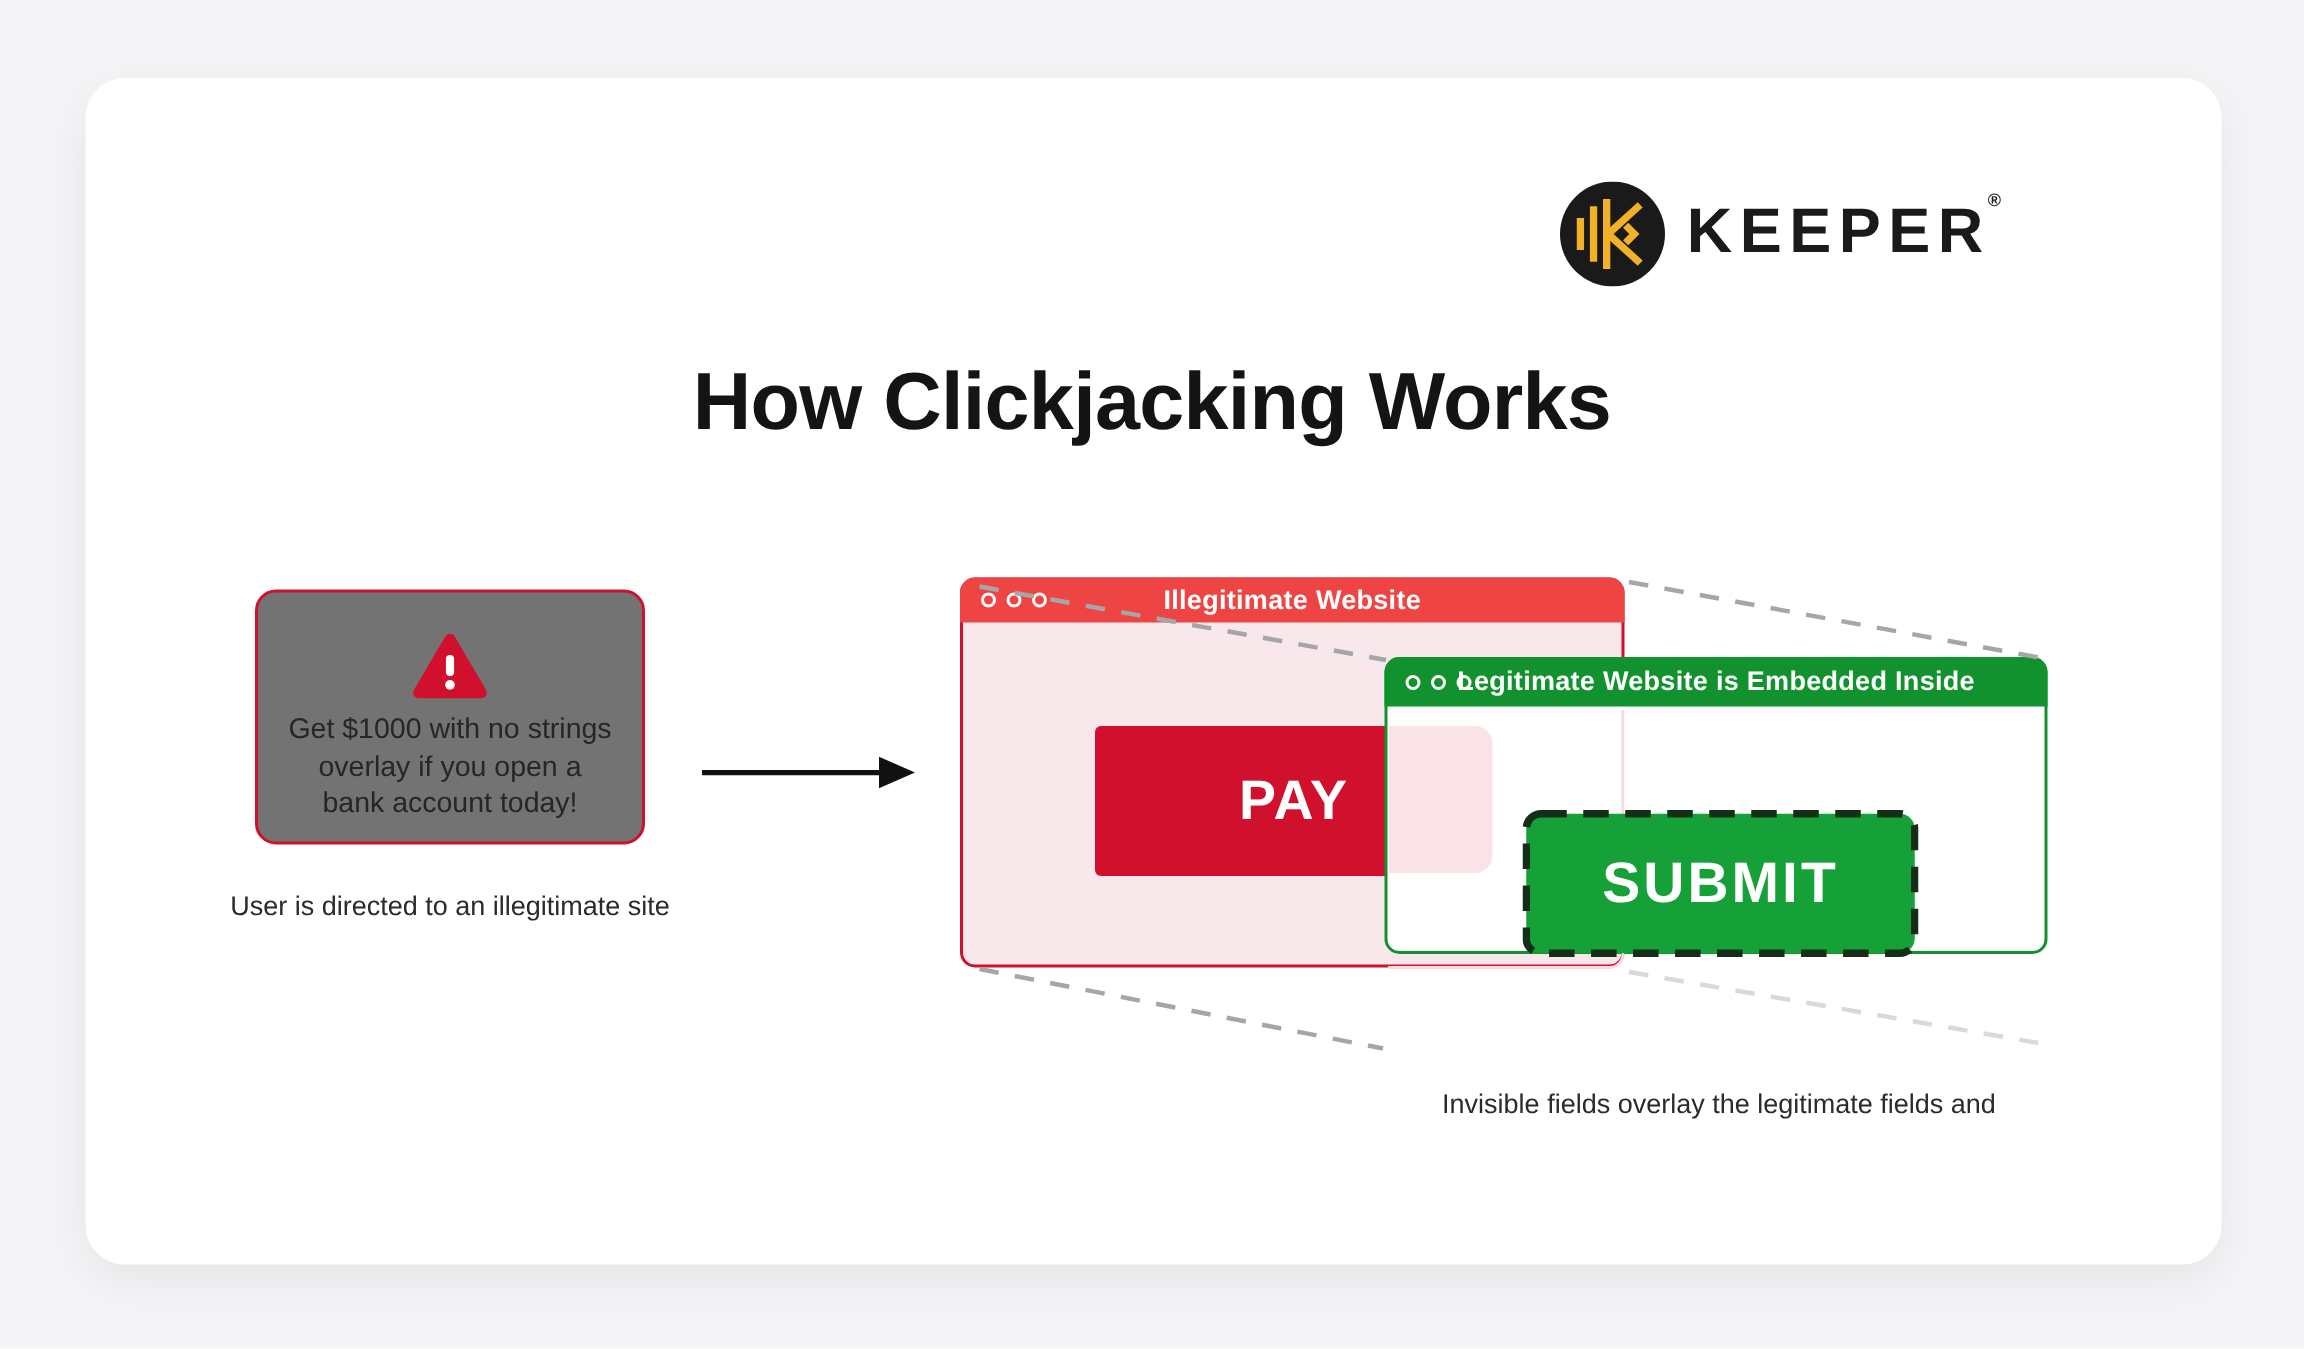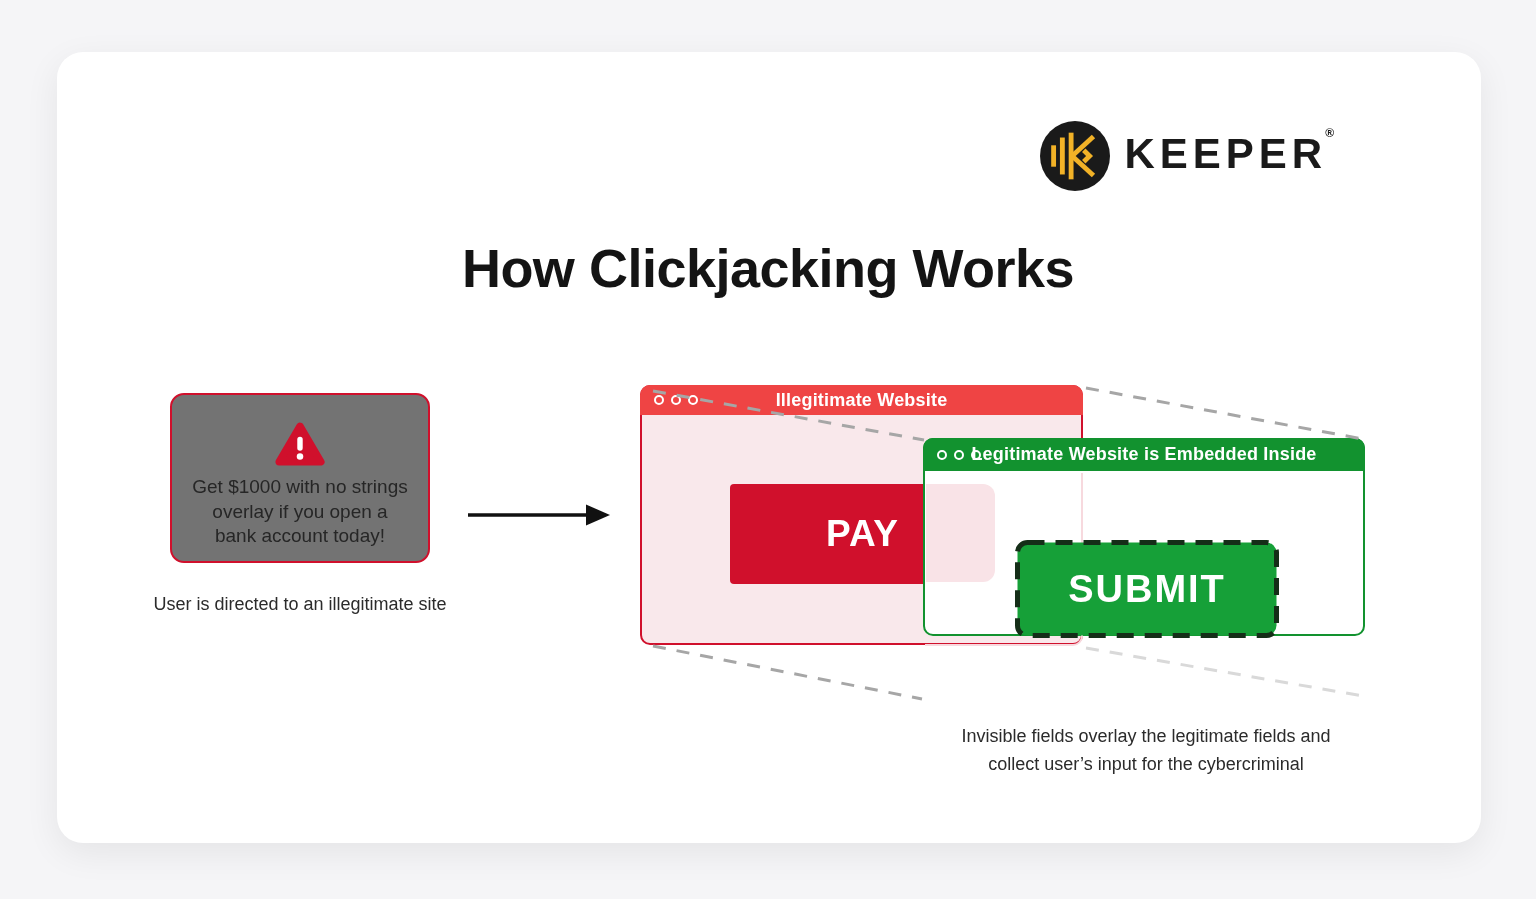--- a/index.html
+++ b/index.html
@@ -187,14 +187,13 @@
   <g stroke="#A6A6A6" stroke-width="3" stroke-dasharray="13 11" fill="none">
     <line x1="653" y1="391" x2="924" y2="440"></line>
     <line x1="1086" y1="388" x2="1363" y2="439"></line>
     <line x1="653" y1="646" x2="922" y2="699"></line>
     <line x1="1086" y1="648" x2="1363" y2="696" stroke="#D9D9D9"></line>
   </g>
 </svg>
 
 <div class="caption caption-bottom">
   <div>Invisible fields overlay the legitimate fields and</div>
-  <div>collect user’s input for the cybercriminal</div>
 </div>
 
 </body></html>

